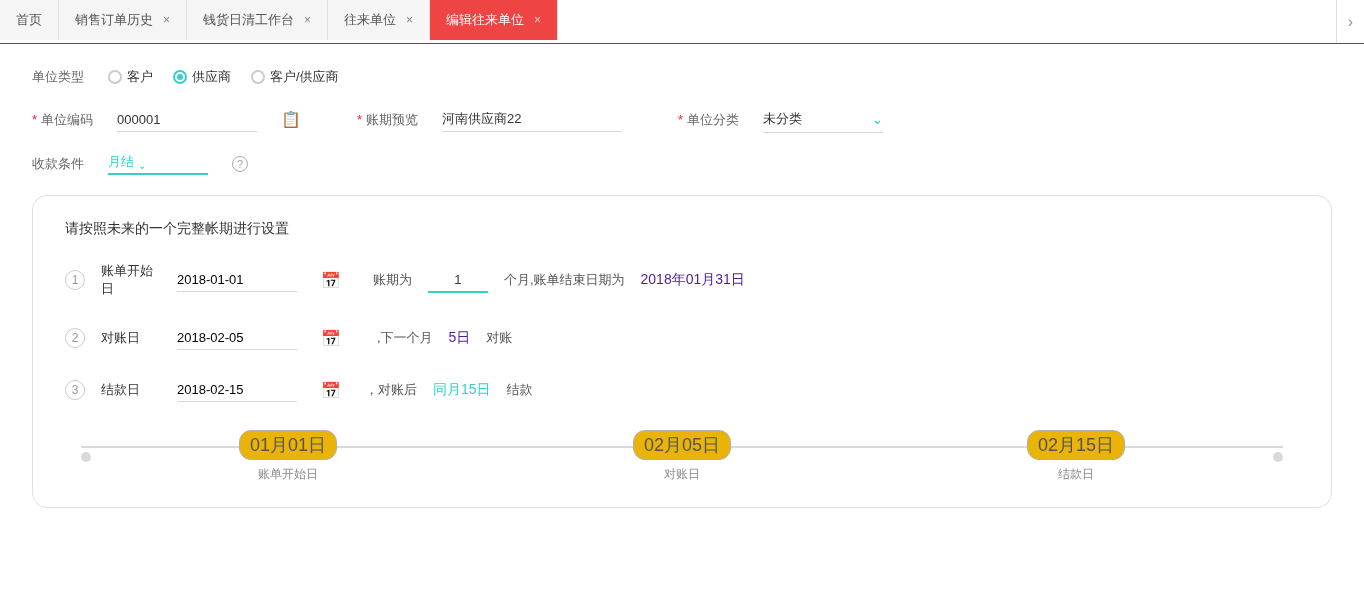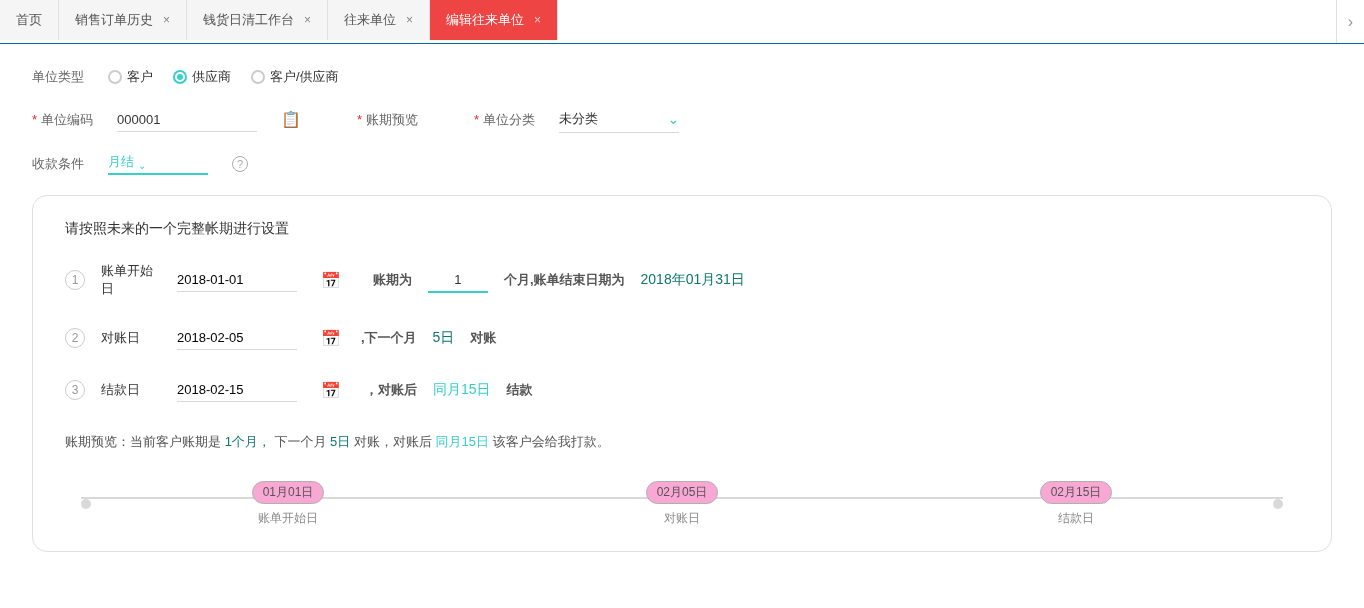--- a/index.html
+++ b/index.html
@@ -224,23 +224,23 @@
     .period-months-input {
       border: none;
       border-bottom: 2px solid #36cfc9;
       outline: none;
       padding: 4px 0;
       font-size: 13px;
       width: 60px;
       text-align: center;
       color: #333;
     }
-    .text-orange { color: #0f766e; }
+    .text-orange { color: #4c1d95; }
     .text-blue { color: #36cfc9; }
-    .text-normal { color: #555; font-size: 13px; font-weight: bold; }
+    .text-normal { color: #555; font-size: 13px; }
 
     
     .preview-text {
       font-size: 13px;
       color: #555;
       margin-top: 8px;
       margin-bottom: 28px;
       line-height: 1.8;
     }
 
@@ -273,23 +273,23 @@
       display: flex;
       flex-direction: column;
       align-items: center;
       z-index: 1;
       flex: 1;
     }
     .timeline-badge {
       border: 1px solid #b0b0b0;
       border-radius: 12px;
       padding: 2px 10px;
-      font-size: 12px;
+      font-size: 18px;
       color: #555;
-      background: #f9a8d4;
+      background: #eab308;
       white-space: nowrap;
     }
     .timeline-label {
       font-size: 12px;
       color: #888;
       margin-top: 6px;
     }
   </style>
 </head>
 <body>
@@ -338,20 +338,23 @@
   </div>
 
   <div class="form-row">
     <span class="form-label required">单位编码</span>
     <div class="field-group">
       <input class="input-field" type="text" value="000001" style="width: 140px;">
       <span class="cal-icon">📋</span>
     </div>
 
     <span style="margin-left:32px;" class="form-label required">账期预览</span>
+    <div class="field-group">
+      <input class="input-field" type="text" value="河南供应商22" style="width: 180px;">
+    </div>
 
     <span style="margin-left:32px;" class="form-label required">单位分类</span>
     <div class="unit-class-wrapper">
       <span class="unit-class-value">未分类</span>
       <span class="unit-class-arrow">⌄</span>
     </div>
   </div>
 
   <div class="form-row">
     <span class="form-label">收款条件</span>
@@ -378,46 +381,37 @@
       <span class="text-orange">2018年01月31日</span>
     </div>
 
     <div class="period-row">
       <div class="period-num">2</div>
       <span class="period-label">对账日</span>
       <div class="field-group">
         <input class="period-input" type="text" value="2018-02-05" style="">
         <span class="cal-icon">📅</span>
       </div>
-      <span class="text-normal" style="margin-left:4px;">,下一个月</span>
+      <span class="text-normal" style="margin-left:20px;">,下一个月</span>
       <span class="text-orange">5日</span>
       <span class="text-normal">对账</span>
     </div>
 
     <div class="period-row">
       <div class="period-num">3</div>
       <span class="period-label">结款日</span>
       <div class="field-group">
         <input class="period-input" type="text" value="2018-02-15" style="">
         <span class="cal-icon">📅</span>
       </div>
       <span class="text-normal" style="margin-left:8px;">，对账后</span>
       <span class="text-blue">同月15日</span>
       <span class="text-normal">结款</span>
     </div>
 
-    <div class="preview-text">
-      <span>账期预览：当前客户账期是</span>
-      <span class="text-orange">1个月，</span>
-      <span>下一个月</span>
-      <span class="text-orange">5日</span>
-      <span>对账，对账后</span>
-      <span class="text-blue">同月15日</span>
-      <span>该客户会给我打款。</span>
-    </div>
 
     <div class="timeline-container">
       <div class="timeline-line"></div>
       <div class="timeline-dot-start"></div>
 
       <div class="timeline-node">
         <div class="timeline-badge">01月01日</div>
         <div class="timeline-label">账单开始日</div>
       </div>
 

